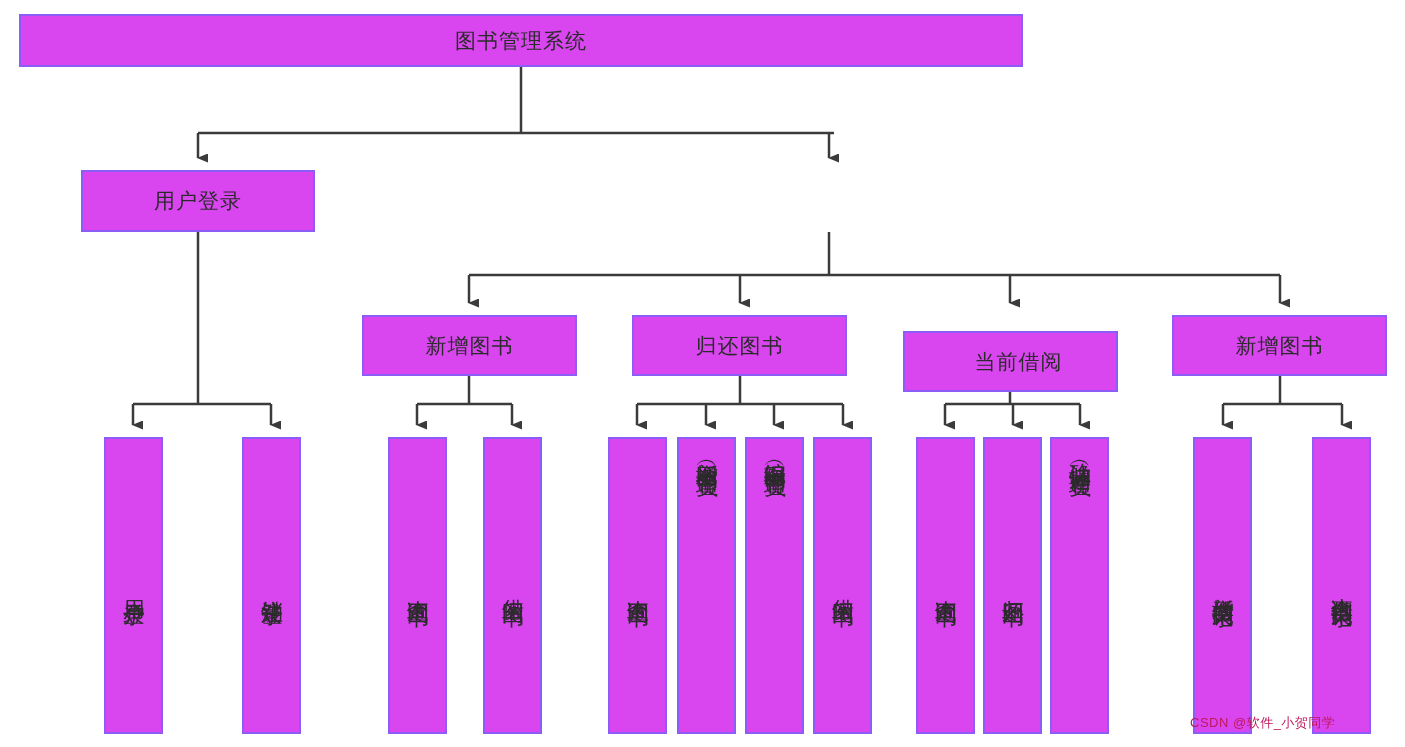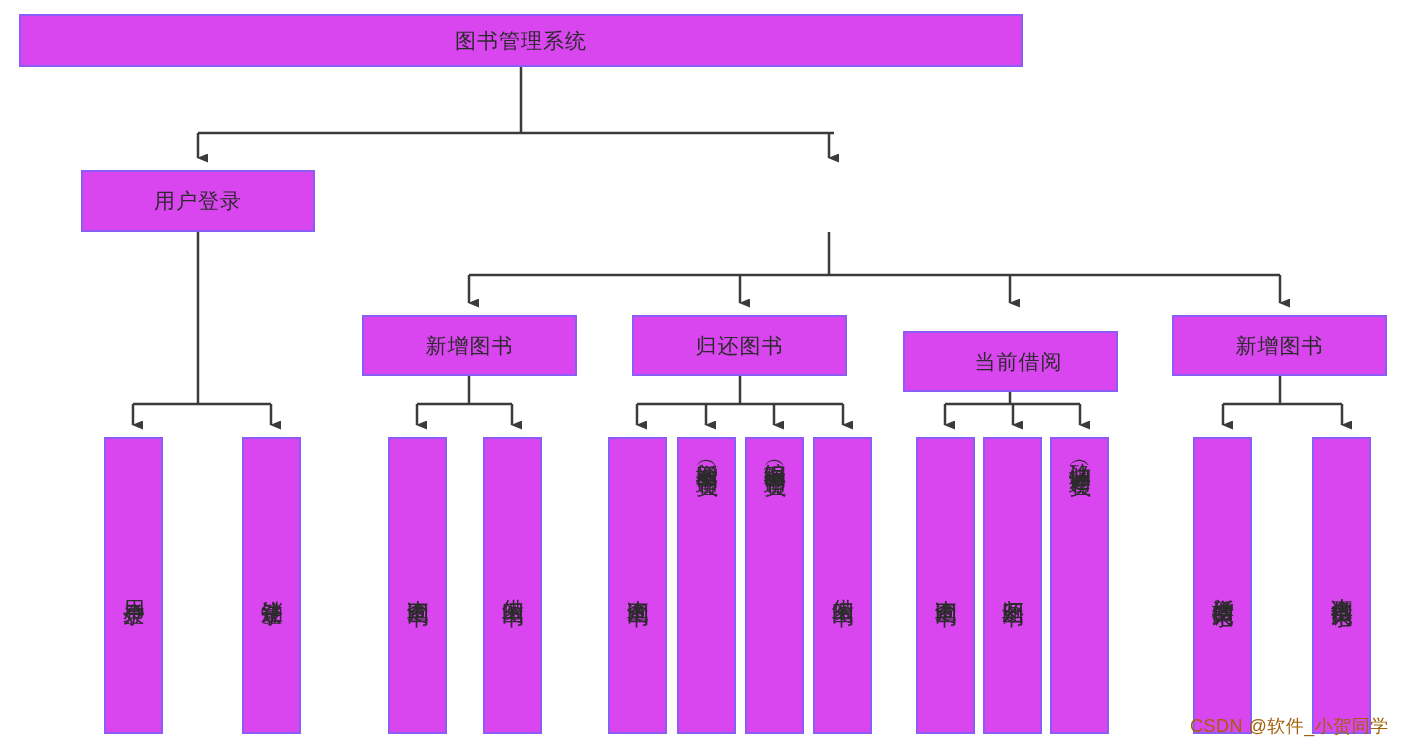--- a/index.html
+++ b/index.html
@@ -52,22 +52,22 @@
     letter-spacing: 2px;
     white-space: nowrap;
     color: #2b2b2b;
   }
   .node.leaf.centered {
     align-items: center;
     padding-top: 0;
   }
   .watermark {
     position: absolute;
-    color: #a16207;
-    font-size: 18px;
+    color: #be185d;
+    font-size: 13px;
     letter-spacing: 0.5px;
     white-space: nowrap;
   }
 </style>
 </head>
 <body>
 
 <div id="canvas">
 
   <svg class="connectors" viewBox="0 0 1405 747">

